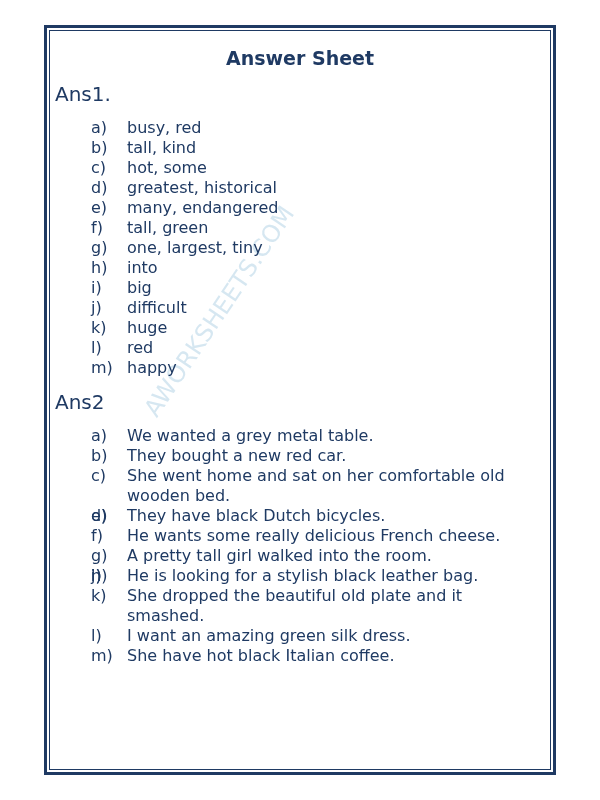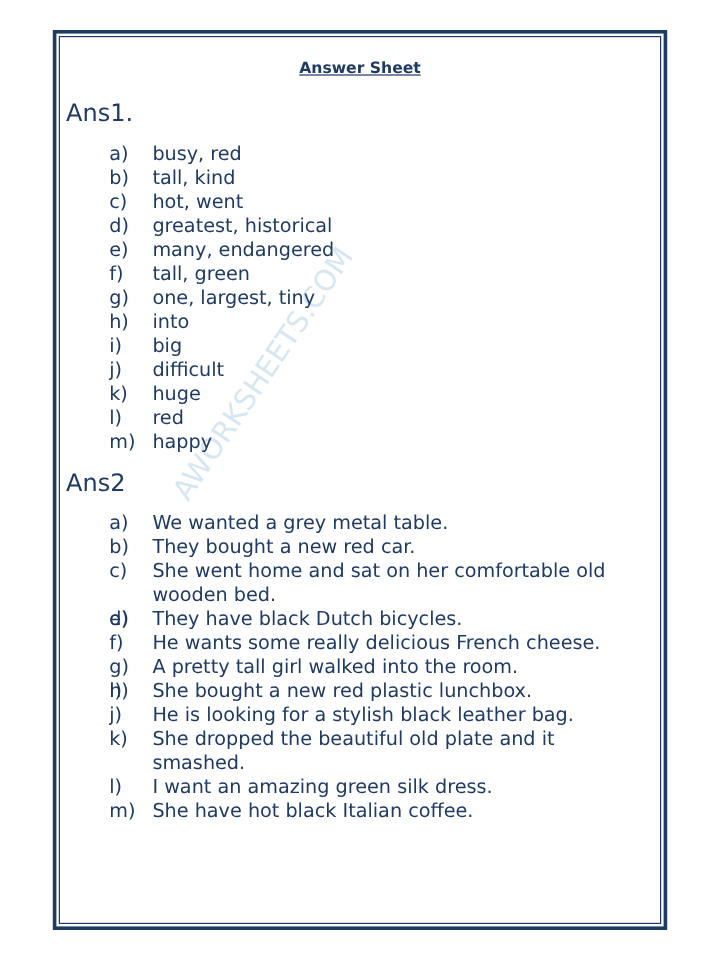--- a/index.html
+++ b/index.html
@@ -3,22 +3,22 @@
   <meta charset="utf-8">
   <style>
     html, body { margin: 0; padding: 0; background: #ffffff; }
     body { width: 600px; height: 800px; position: relative; overflow: hidden;
            font-family: "DejaVu Sans", sans-serif; color: #1f3a63; }
     .frame-outer { position: absolute; left: 44px; top: 25px; width: 506px; height: 744px;
                    border: 3px solid #1f3a63; }
     .frame-inner { position: absolute; left: 49px; top: 30px; width: 500px; height: 738px;
                    border: 1px solid #1f3a63; }
     .content { position: absolute; left: 55px; top: 40px; width: 490px; }
-    .title { text-align: center; font-weight: bold; font-size: 13px; margin: 6px 0 0 0;
-             height: 24px; line-height: 24px; text-decoration: underline; }
+    .title { text-align: center; font-weight: bold; font-size: 19px; margin: 6px 0 0 0;
+             height: 24px; line-height: 24px; }
     .section-label { font-size: 20px; line-height: 20px; margin: 14px 0 0 0; }
     .list { margin: 14px 0 0 0; padding: 0; list-style: none; }
     .item { position: relative; padding-left: 72px; font-size: 16px; line-height: 20px; width: 415px; }
     .marker { position: absolute; left: 36px; top: 0; }
     .watermark { position: absolute; left: 150px; top: 400px; width: 340px; font-size: 24px;
                  color: #cfe3ef; transform: rotate(-56deg); transform-origin: left center;
                  white-space: nowrap; letter-spacing: 0px; opacity: 0.85; pointer-events: none; }
   </style>
 </head>
 <body>
@@ -29,21 +29,21 @@
 <div class="watermark">AWORKSHEETS.COM</div>
 
 <div class="content">
   <h1 class="title">Answer Sheet</h1>
 
   <div>
     <div class="section-label">Ans1.</div>
     <ul class="list">
       <li class="item"><span class="marker">a)</span><span>busy, red</span></li>
       <li class="item"><span class="marker">b)</span><span>tall, kind</span></li>
-      <li class="item"><span class="marker">c)</span><span>hot, went</span></li>
+      <li class="item"><span class="marker">c)</span><span>hot, some</span></li>
       <li class="item"><span class="marker">d)</span><span>greatest, historical</span></li>
       <li class="item"><span class="marker">e)</span><span>many, endangered</span></li>
       <li class="item"><span class="marker">f)</span><span>tall, green</span></li>
       <li class="item"><span class="marker">g)</span><span>one, largest, tiny</span></li>
       <li class="item"><span class="marker">h)</span><span>into</span></li>
       <li class="item"><span class="marker">i)</span><span>big</span></li>
       <li class="item"><span class="marker">j)</span><span>difficult</span></li>
       <li class="item"><span class="marker">k)</span><span>huge</span></li>
       <li class="item"><span class="marker">l)</span><span>red</span></li>
       <li class="item"><span class="marker">m)</span><span>happy</span></li>
@@ -54,20 +54,20 @@
     <div class="section-label">Ans2</div>
     <ul class="list">
       <li class="item"><span class="marker">a)</span><span>We wanted a grey metal table.</span></li>
       <li class="item"><span class="marker">b)</span><span>They bought a new red car.</span></li>
       <li class="item"><span class="marker">c)</span><span>She went home and sat on her comfortable old wooden bed.</span></li>
       <li class="item"><span class="marker">d)</span></li>
       <li class="item"><span class="marker">e)</span><span>They have black Dutch bicycles.</span></li>
       <li class="item"><span class="marker">f)</span><span>He wants some really delicious French cheese.</span></li>
       <li class="item"><span class="marker">g)</span><span>A pretty tall girl walked into the room.</span></li>
       <li class="item"><span class="marker">h)</span></li>
-      <li class="item"><span class="marker">i)</span><span>She bought a new red plastic lunchbox.</span></li>
+      <li class="item"><span class="marker">i)</span></li>
       <li class="item"><span class="marker">j)</span><span>He is looking for a stylish black leather bag.</span></li>
       <li class="item"><span class="marker">k)</span><span>She dropped the beautiful old plate and it smashed.</span></li>
       <li class="item"><span class="marker">l)</span><span>I want an amazing green silk dress.</span></li>
       <li class="item"><span class="marker">m)</span><span>She have hot black Italian coffee.</span></li>
     </ul>
   </div>
 </div>
 
 </body></html>

